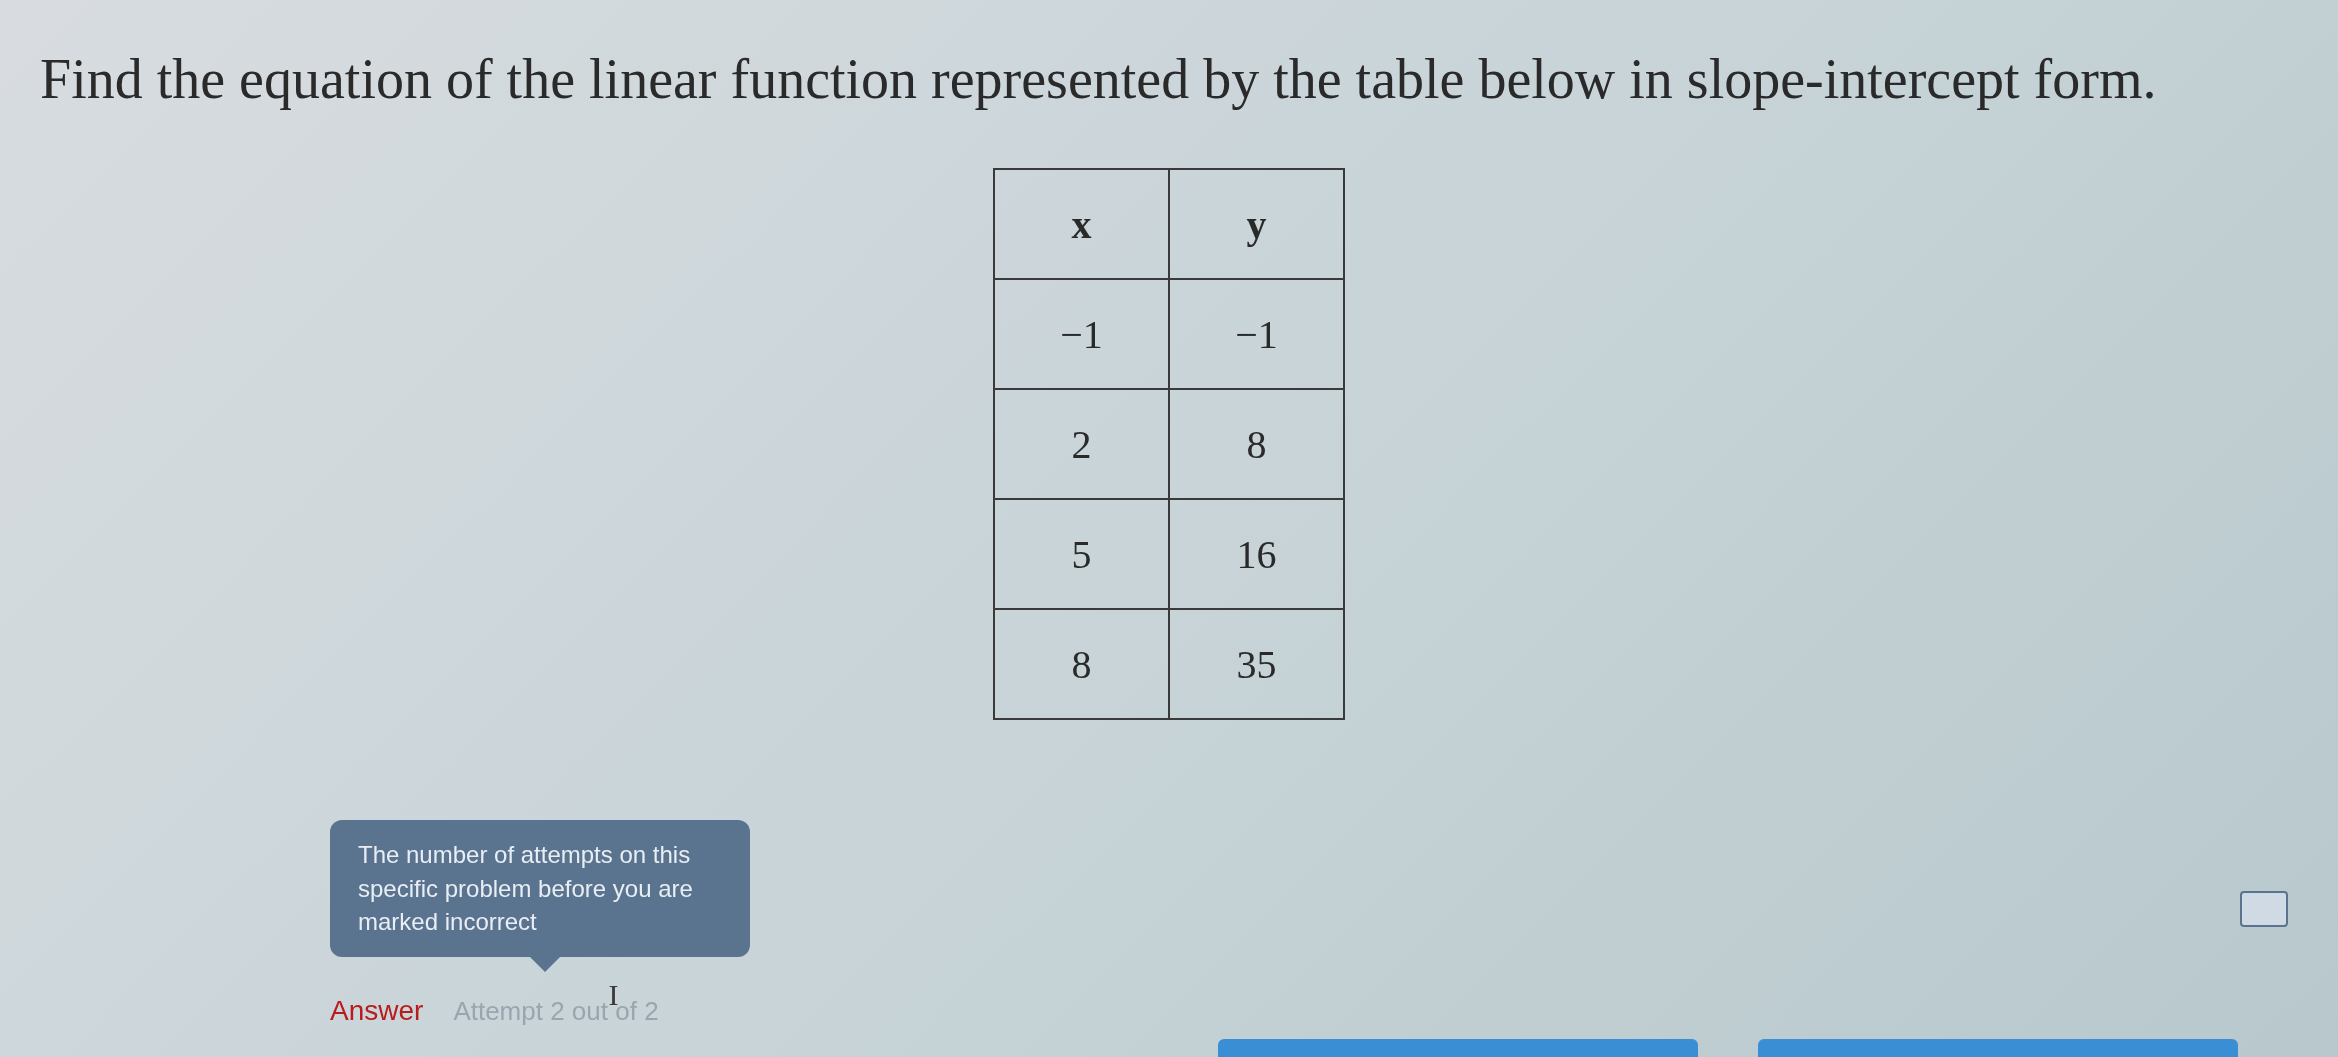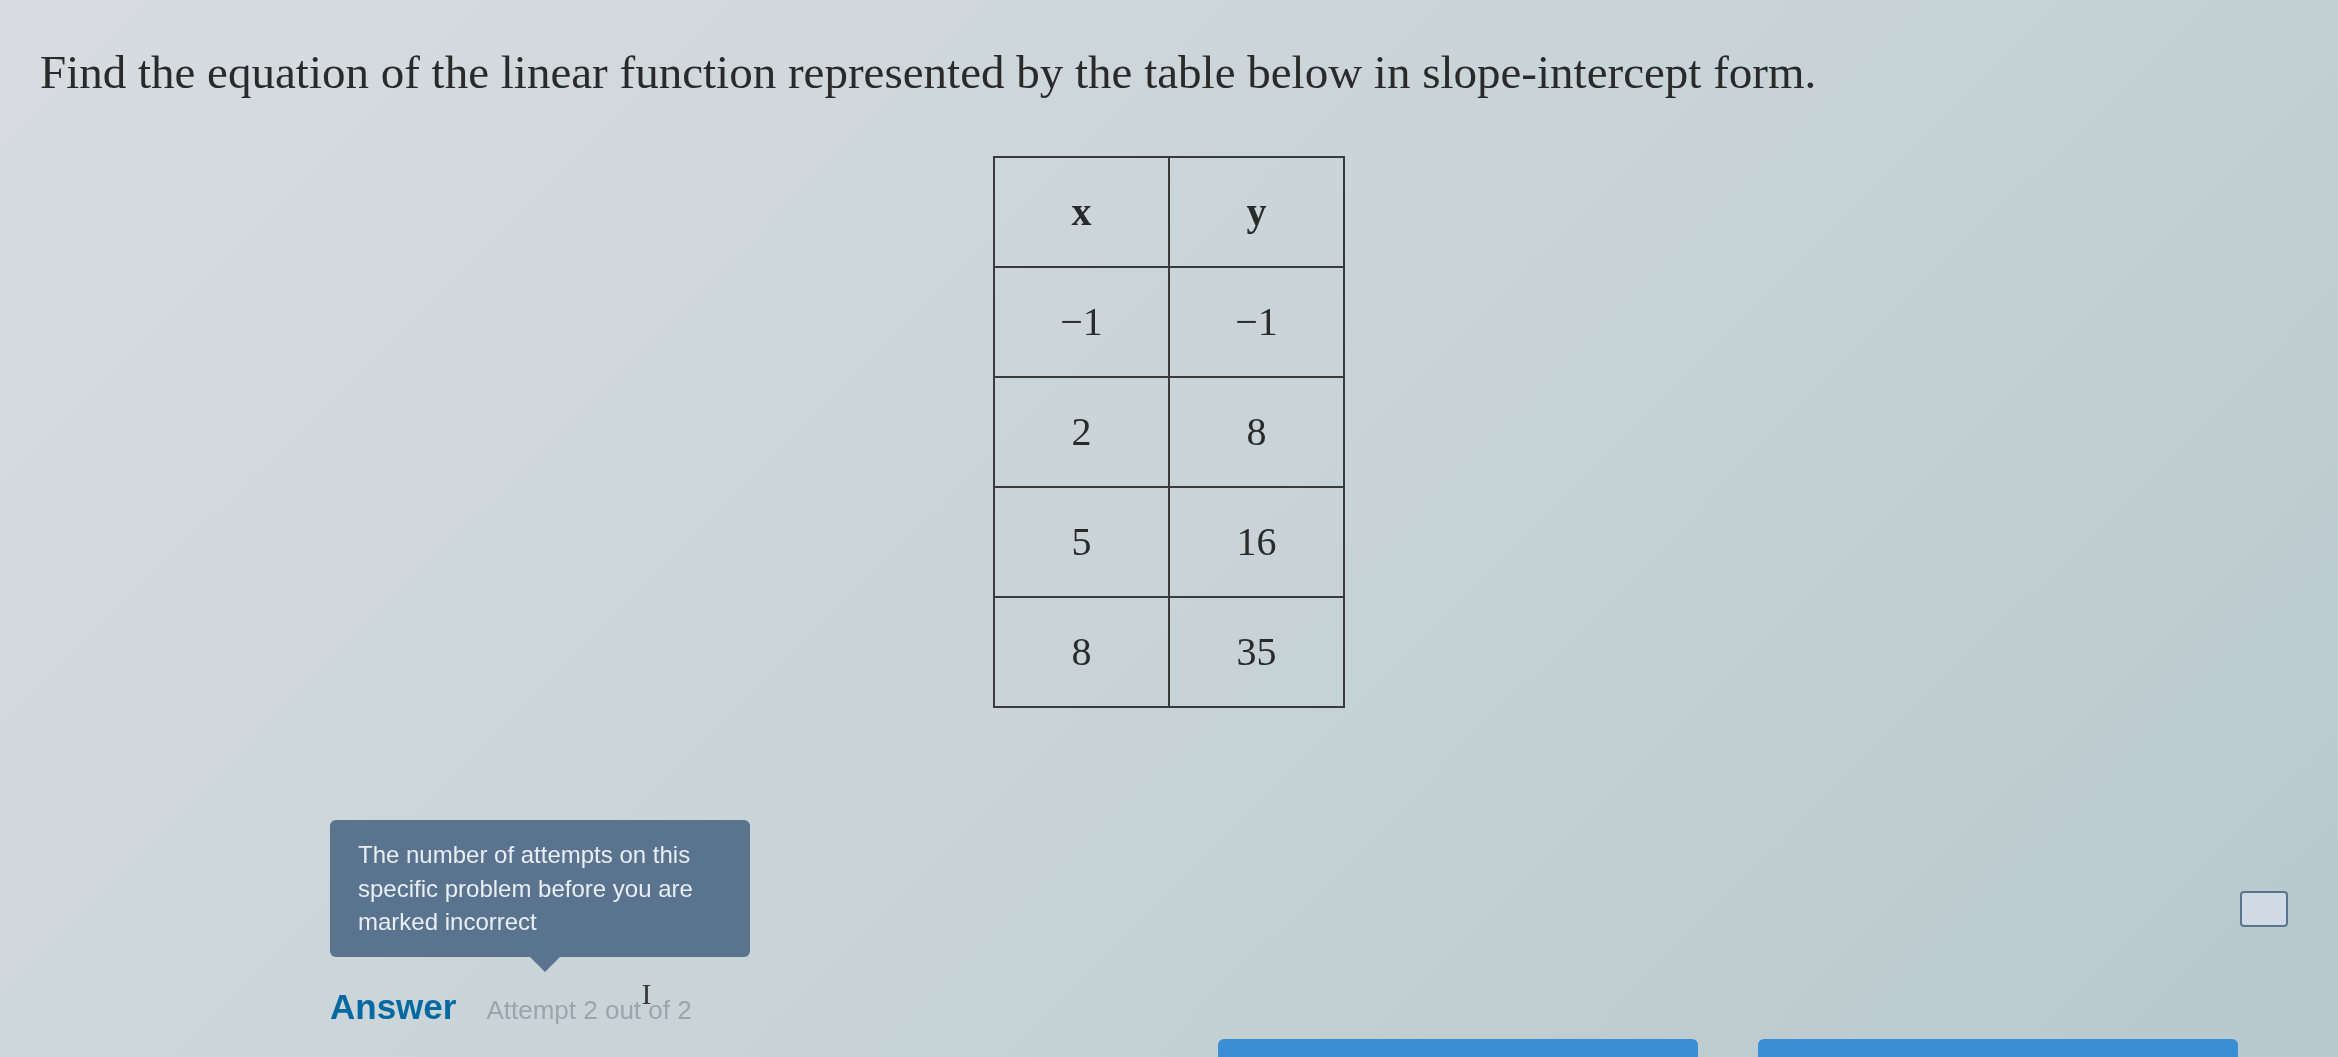--- a/index.html
+++ b/index.html
@@ -11,21 +11,21 @@
     body {
       font-family: Georgia, 'Times New Roman', serif;
       background: linear-gradient(135deg, #d8dce0 0%, #c8d4d8 50%, #b8c8cc 100%);
       width: 2338px;
       height: 1057px;
       position: relative;
       overflow: hidden;
     }
     
     .question-text {
-      font-size: 47px;
+      font-size: 56px;
       color: #2a2a2a;
       padding: 40px 50px 20px 40px;
       line-height: 1.4;
       font-weight: 400;
     }
     
     .table-container {
       display: flex;
       justify-content: center;
       margin-top: 30px;
@@ -56,21 +56,21 @@
     .tooltip-container {
       position: absolute;
       bottom: 100px;
       left: 330px;
     }
     
     .tooltip {
       background: #5a7490;
       color: #e8eef4;
       padding: 18px 28px;
-      border-radius: 6px;
+      border-radius: 12px;
       font-family: Arial, sans-serif;
       font-size: 24px;
       line-height: 1.4;
       position: relative;
       max-width: 420px;
     }
     
     .tooltip::after {
       content: '';
       position: absolute;
@@ -87,23 +87,23 @@
       position: absolute;
       bottom: 30px;
       left: 330px;
       display: flex;
       align-items: baseline;
       gap: 30px;
     }
     
     .answer-label {
       font-family: Arial, sans-serif;
-      font-size: 35px;
-      color: #0369a1;
-      font-weight: 700;
+      font-size: 28px;
+      color: #b91c1c;
+      font-weight: 400;
     }
     
     .attempt-text {
       font-family: Arial, sans-serif;
       font-size: 26px;
       color: #9aa5b0;
       position: relative;
     }
     
     .cursor-icon {

